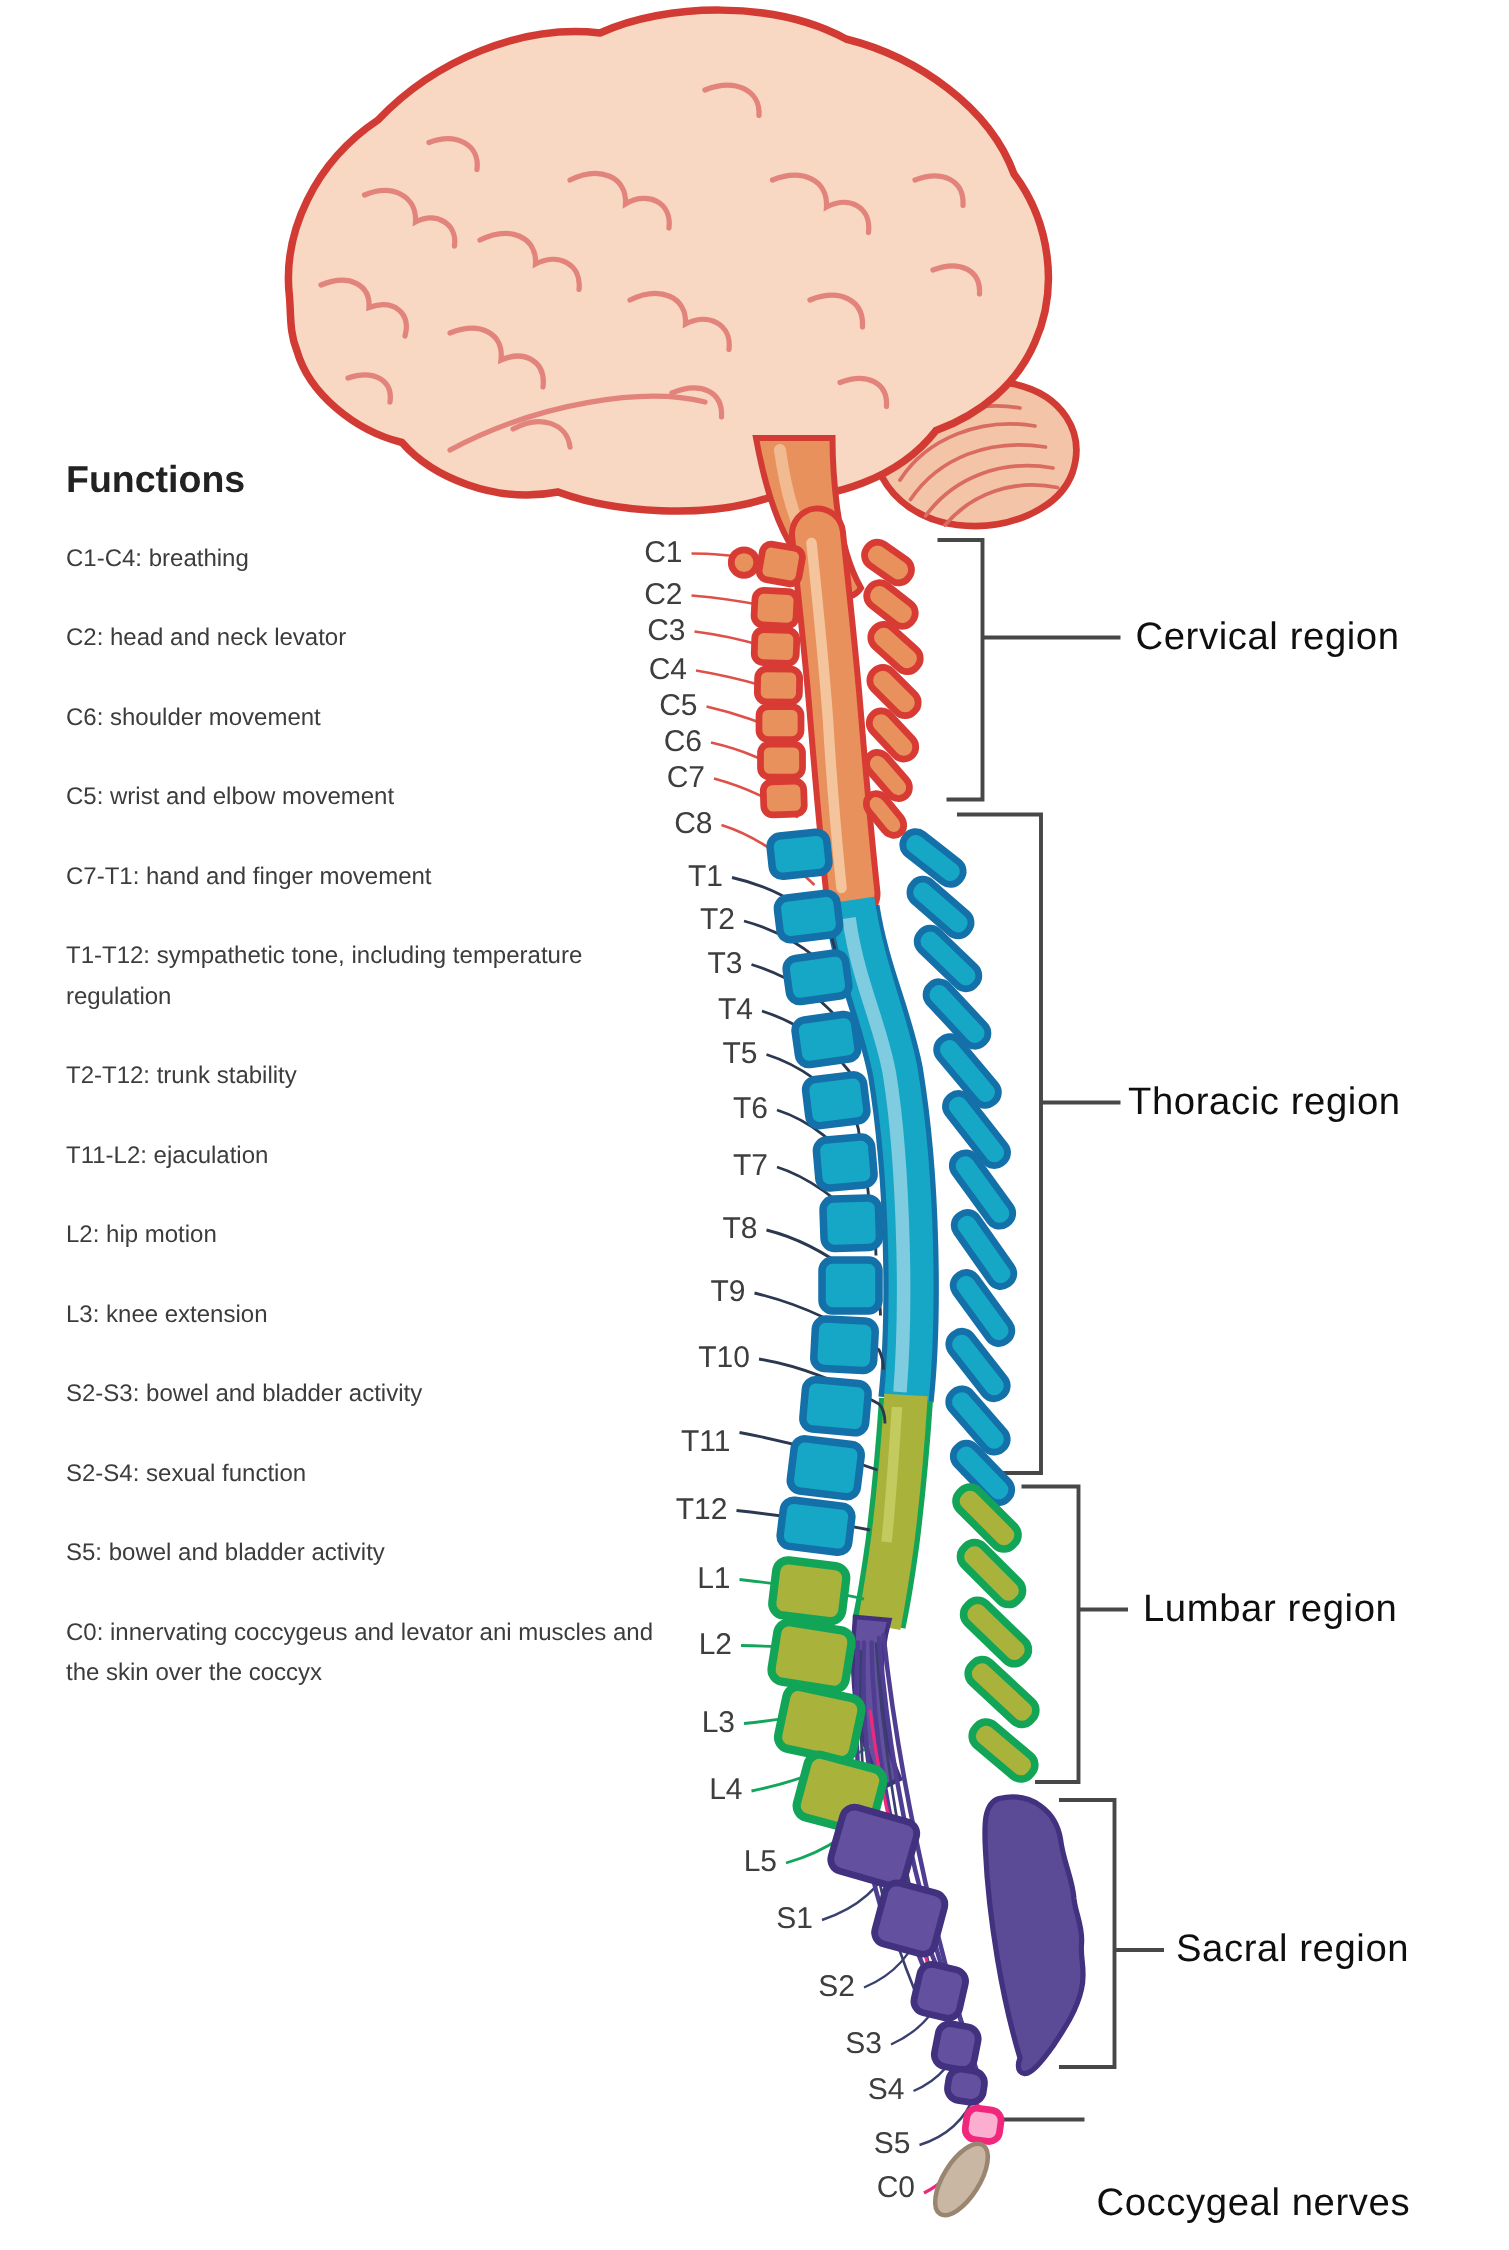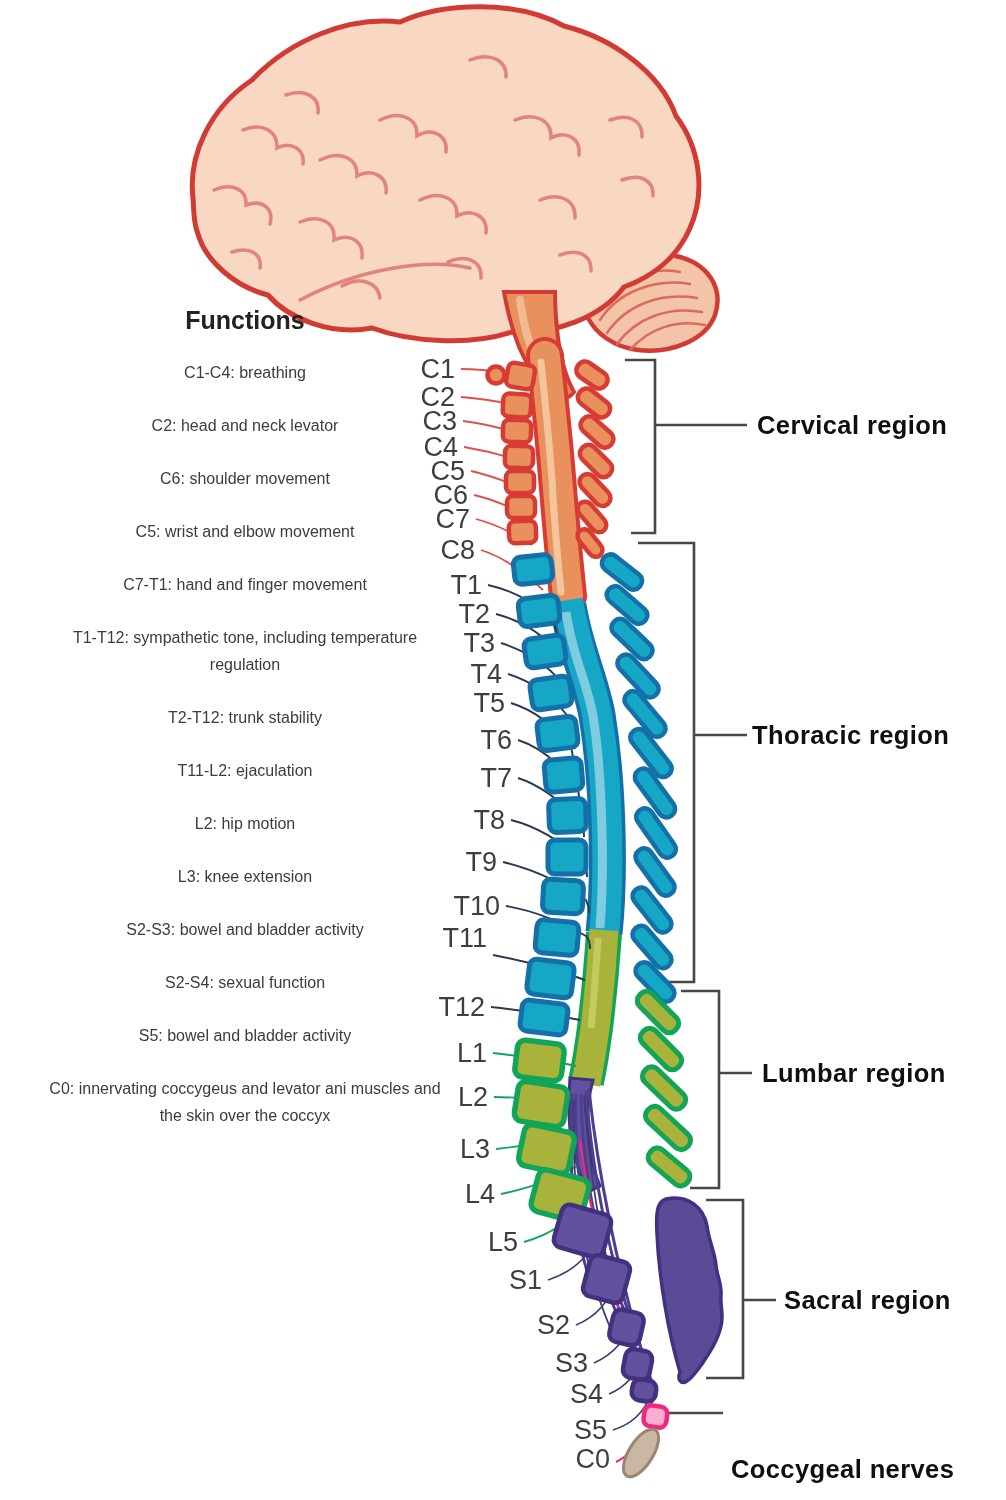--- a/index.html
+++ b/index.html
@@ -1,27 +1,27 @@
 <!DOCTYPE html>
 <html><head>
 <meta charset="utf-8">
 <style>
   html,body{margin:0;padding:0;background:#ffffff;}
   .stage{position:relative;width:1006px;height:1500px;background:#ffffff;overflow:hidden;
          font-family:"Liberation Sans",sans-serif;}
   .stage svg{position:absolute;left:0;top:0;}
   
-  .functions{position:absolute;left:44px;top:306px;width:402px;color:#3c3c3c;text-align:center;}
+  .functions{position:absolute;left:44px;top:306px;width:402px;color:#3c3c3c;}
   .functions h2{margin:0 0 24px 0;font-size:25px;font-weight:bold;color:#222;}
   .fn-item{font-size:16px;line-height:27px;margin-bottom:26px;}
   
-  .seg{position:absolute;transform:translate(-100%,-50%);font-size:27px;color:#3e3e3e;
+  .seg{position:absolute;transform:translate(-100%,-50%);font-size:20px;color:#3e3e3e;
        white-space:nowrap;}
   
-  .region{position:absolute;transform:translate(0,-50%);font-size:25.5px;font-weight:bold;
+  .region{position:absolute;transform:translate(0,-50%);font-size:25.5px;font-weight:normal;
           color:#0f0f0f;letter-spacing:.4px;white-space:nowrap;}
   
   .nv-c{stroke:#df5048;stroke-width:1.8;fill:none;}
   .nv-t{stroke:#2b3850;stroke-width:1.9;fill:none;}
   .nv-l{stroke:#12a55b;stroke-width:1.9;fill:none;}
   .nv-s{stroke:#39406e;stroke-width:1.6;fill:none;}
   .nv-p{stroke:#f0277c;stroke-width:2.2;fill:none;}
   .bracket{stroke:#474747;stroke-width:2.6;fill:none;}
   .sulcus{stroke:#e2837c;stroke-width:3.5;fill:none;stroke-linecap:round;}
   .cb-stripe{stroke:#d96b60;stroke-width:2.5;fill:none;stroke-linecap:round;}
@@ -266,21 +266,21 @@
 <span class="seg" style="left:482px;top:585px">T1</span>
 <span class="seg" style="left:490px;top:614px">T2</span>
 <span class="seg" style="left:495px;top:643px">T3</span>
 <span class="seg" style="left:502px;top:674px">T4</span>
 <span class="seg" style="left:505px;top:703px">T5</span>
 <span class="seg" style="left:512px;top:740px">T6</span>
 <span class="seg" style="left:512px;top:778px">T7</span>
 <span class="seg" style="left:505px;top:820px">T8</span>
 <span class="seg" style="left:497px;top:862px">T9</span>
 <span class="seg" style="left:500px;top:906px">T10</span>
-<span class="seg" style="left:487px;top:938px">T11</span>
+<span class="seg" style="left:487px;top:962px">T11</span>
 <span class="seg" style="left:485px;top:1007px">T12</span>
 <span class="seg" style="left:487px;top:1053px">L1</span>
 <span class="seg" style="left:488px;top:1097px">L2</span>
 <span class="seg" style="left:490px;top:1149px">L3</span>
 <span class="seg" style="left:495px;top:1194px">L4</span>
 <span class="seg" style="left:518px;top:1242px">L5</span>
 <span class="seg" style="left:542px;top:1280px">S1</span>
 <span class="seg" style="left:570px;top:1325px">S2</span>
 <span class="seg" style="left:588px;top:1363px">S3</span>
 <span class="seg" style="left:603px;top:1394px">S4</span>

